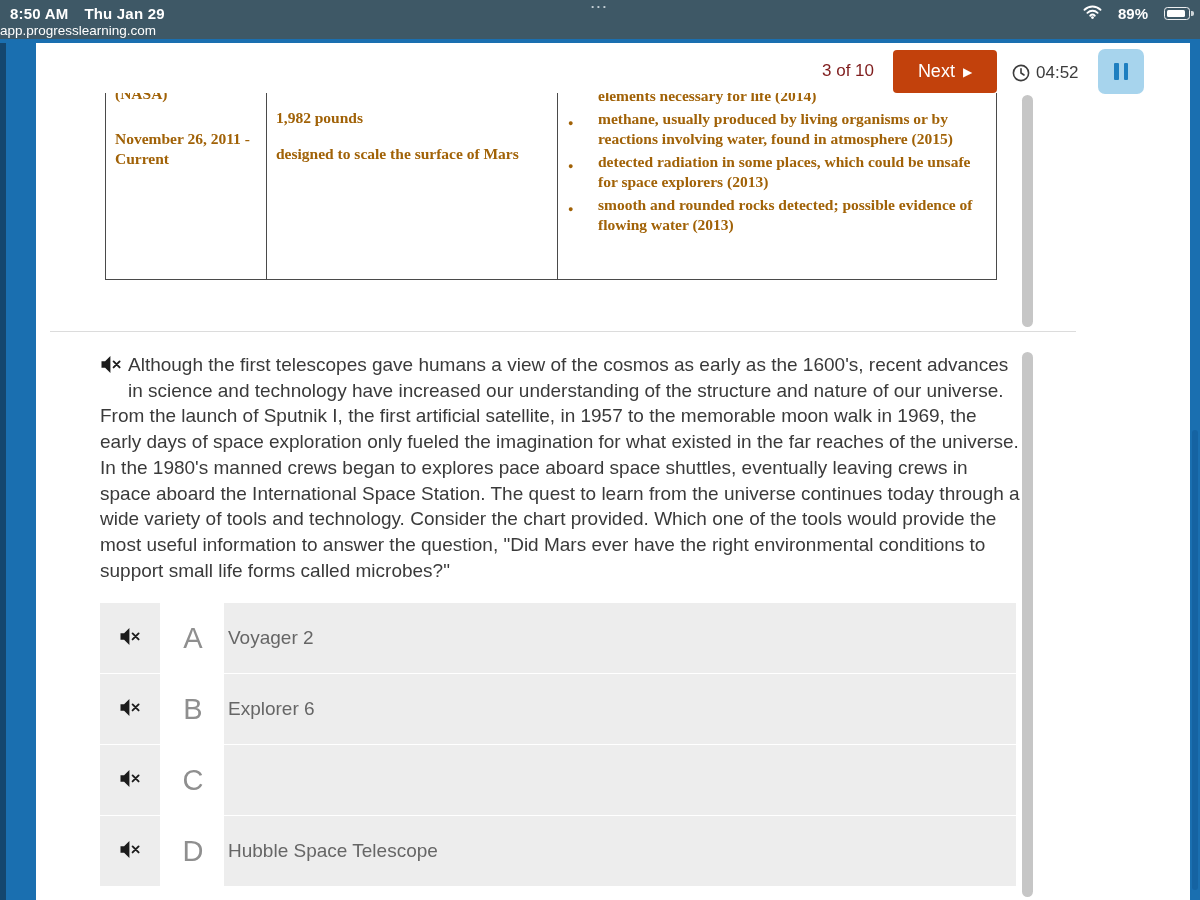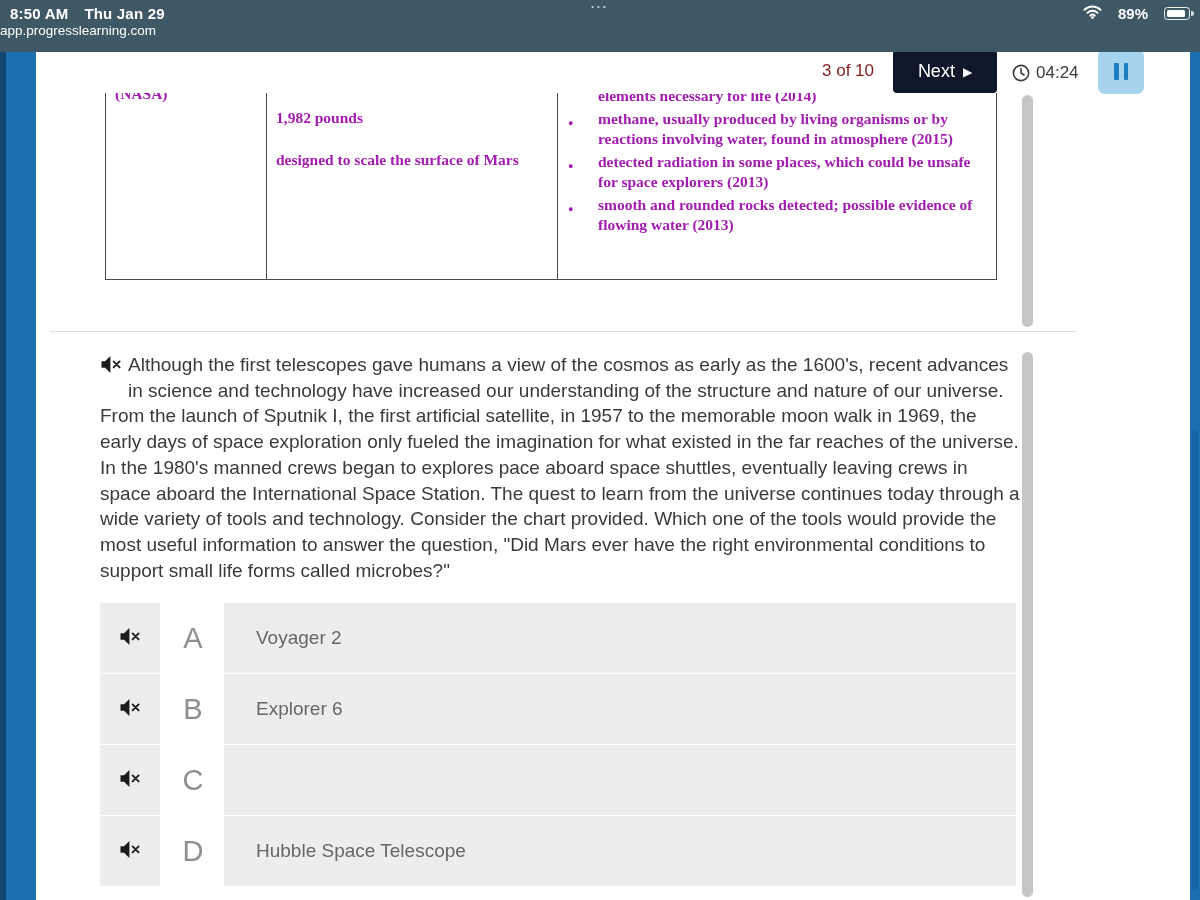--- a/index.html
+++ b/index.html
@@ -1,54 +1,54 @@
 <!DOCTYPE html>
 <html><head>
 <meta charset="utf-8">
 <style>
   *{margin:0;padding:0;box-sizing:border-box}
   body{margin:0;font-family:"Liberation Sans",sans-serif;background:#fff}
   .screen{position:relative;width:1200px;height:900px;background:#1a6fb0;overflow:hidden}
 
   
-  .statusbar{position:absolute;top:0;left:0;width:100%;height:52px;background:#3e5866;color:#fff;z-index:9}
+  .statusbar{position:absolute;top:0;left:0;width:100%;height:39px;background:#3e5866;color:#fff;z-index:9}
   .sb-left{position:absolute;left:10px;top:5px;font-size:15px;font-weight:700;letter-spacing:.2px}
   .sb-date{margin-left:16px;font-weight:600}
   .sb-dots{position:absolute;top:2px;left:0;right:0;text-align:center;font-size:8px;letter-spacing:3px;color:#c8d2d8}
   .sb-url{position:absolute;top:23px;left:0;right:0;text-align:left;font-size:13.5px;color:#fff}
   .sb-right{position:absolute;right:10px;top:5px;display:flex;align-items:center;gap:16px;font-size:15px;font-weight:600}
   .battery{position:relative;width:26px;height:12.5px;border:1.5px solid rgba(255,255,255,.9);border-radius:3.5px;padding:1.5px;display:inline-block}
   .battery-fill{display:block;height:100%;width:89%;background:#fff;border-radius:1.5px}
   .battery:after{content:"";position:absolute;right:-4.5px;top:2.7px;width:2.5px;height:5px;background:rgba(255,255,255,.75);border-radius:0 2px 2px 0}
 
   
   .edge-left-dark{position:absolute;left:0;top:43px;width:6px;bottom:0;background:#14466e}
   .edge-right-scroll{position:absolute;right:2px;top:430px;width:6px;height:460px;background:#1563a2;border-radius:3px}
 
   
   .panel{position:absolute;left:36px;top:43px;right:10px;bottom:0;background:#fff}
 
   
   .progress{position:absolute;left:786px;top:18px;font-size:17px;color:#7f1d1d}
-  .next-btn{position:absolute;left:857px;top:7px;width:104px;height:43px;background:#0f172a;color:#fff;border:none;border-radius:4px;font-size:18px;font-family:inherit;display:flex;align-items:center;justify-content:center;gap:8px;cursor:pointer}
+  .next-btn{position:absolute;left:857px;top:7px;width:104px;height:43px;background:#c2410c;color:#fff;border:none;border-radius:4px;font-size:18px;font-family:inherit;display:flex;align-items:center;justify-content:center;gap:8px;cursor:pointer}
   .next-btn .tri{font-size:12px;line-height:1;margin-top:1px}
   .timer{position:absolute;left:976px;top:20px;display:flex;align-items:center;gap:6px;font-size:17px;color:#3c3c3c}
   .pause-btn{position:absolute;left:1062px;top:6px;width:46px;height:45px;background:#a7d4ed;border:none;border-radius:7px;display:flex;align-items:center;justify-content:center;gap:5px;cursor:pointer}
   .pbar{width:4.5px;height:17px;background:#1e7fc0;border-radius:1px;display:block}
 
   
   .table-viewport{position:absolute;left:69px;top:50px;width:892px;height:187px;overflow:hidden;
     border-left:1px solid #4a4a4a;border-right:1px solid #4a4a4a;border-bottom:1px solid #4a4a4a;
-    font-family:"Liberation Serif",serif;font-weight:bold;font-size:15.5px;line-height:20px;color:#a21caf}
+    font-family:"Liberation Serif",serif;font-weight:bold;font-size:15.5px;line-height:20px;color:#a16207}
   .vline{position:absolute;top:0;bottom:0;width:1px;background:#4a4a4a}
   .v1{left:160px}.v2{left:451px}
   .c1a{position:absolute;left:9px;top:-9px}
   .c1b{position:absolute;left:9px;top:36px;width:146px}
   .c2a{position:absolute;left:170px;top:15px}
-  .c2b{position:absolute;left:170px;top:57px;white-space:nowrap}
+  .c2b{position:absolute;left:170px;top:51px;white-space:nowrap}
   .c3{position:absolute;left:460px;top:-7px;width:407px}
   .b{position:relative;padding-left:32px;margin-bottom:3px}
   .b:before{content:"●";position:absolute;left:2px;top:4px;font-size:9px}
   .b.nodot{}
   .b.nodot:before{display:none}
 
   
   .sbv{position:absolute;width:11px;border-radius:6px;background:#c6c6c6}
   .sbv-top{left:986px;top:52px;height:232px}
   .sbv-bottom{left:986px;top:309px;height:545px}
@@ -57,21 +57,21 @@
 
   
   .question{position:absolute;left:64px;top:309px;width:922px;font-size:19px;line-height:25.7px;color:#3a3a3a}
   .q-icon{float:left;width:28px;height:47px;padding-top:3px}
 
   
   .answers{position:absolute;left:64px;top:560px;width:916px}
   .opt{display:flex;height:70px;margin-bottom:1px;background:#ededed;cursor:pointer}
   .opt-audio{width:62px;display:flex;align-items:center;justify-content:center;border-right:2px solid #fff}
   .opt-letter{width:62px;background:#fff;display:flex;align-items:center;justify-content:center;font-size:29px;color:#8f8f8f}
-  .opt-text{flex:1;display:flex;align-items:center;padding-left:32px;font-size:19px;color:#666}
+  .opt-text{flex:1;display:flex;align-items:center;padding-left:4px;font-size:19px;color:#666}
 </style>
 </head>
 <body>
 
 <div class="screen">
 
   <div class="statusbar">
     <div class="sb-left">
       <span class="sb-time">8:50 AM</span><span class="sb-date">Thu Jan 29</span>
     </div>
@@ -103,31 +103,32 @@
       <span>Next</span>
       <span class="tri">▶</span>
     </button>
     <div class="timer">
       <span>
           <svg width="18" height="18" viewBox="0 0 18 18" style="display:block">
             <circle cx="9" cy="9" r="7.6" fill="none" stroke="#3c3c3c" stroke-width="1.6"></circle>
             <path d="M9 4.8V9l3 2" fill="none" stroke="#3c3c3c" stroke-width="1.6" stroke-linecap="round"></path>
           </svg>
         </span>
-      <span>04:24</span>
+      <span>04:52</span>
     </div>
     <button class="pause-btn">
       <span class="pbar"></span>
       <span class="pbar"></span>
     </button>
 
     <div class="table-viewport">
       <div class="vline v1"></div>
       <div class="vline v2"></div>
       <div class="c1a">(NASA)</div>
+      <div class="c1b">November 26, 2011 - Current</div>
       <div class="c2a">1,982 pounds</div>
       <div class="c2b">designed to scale the surface of Mars</div>
       <div class="c3">
         <div class="b nodot">elements necessary for life (2014)</div>
         <div class="b">methane, usually produced by living organisms or by reactions involving water, found in atmosphere (2015)</div>
         <div class="b">detected radiation in some places, which could be unsafe for space explorers (2013)</div>
         <div class="b">smooth and rounded rocks detected; possible evidence of flowing water (2013)</div>
       </div>
     </div>
 

